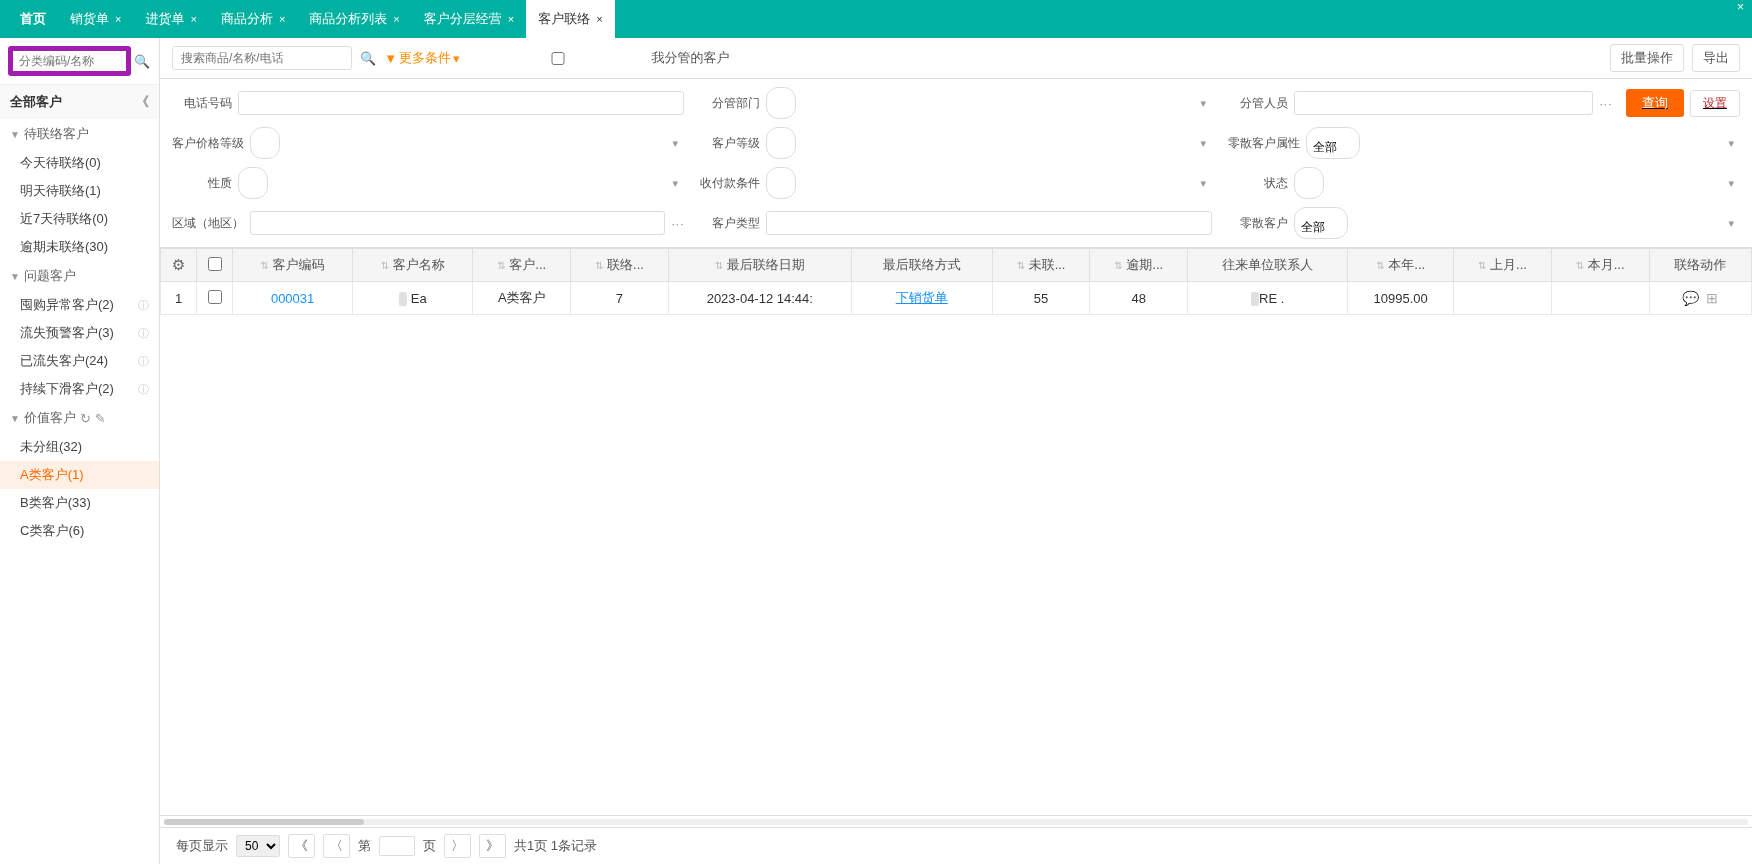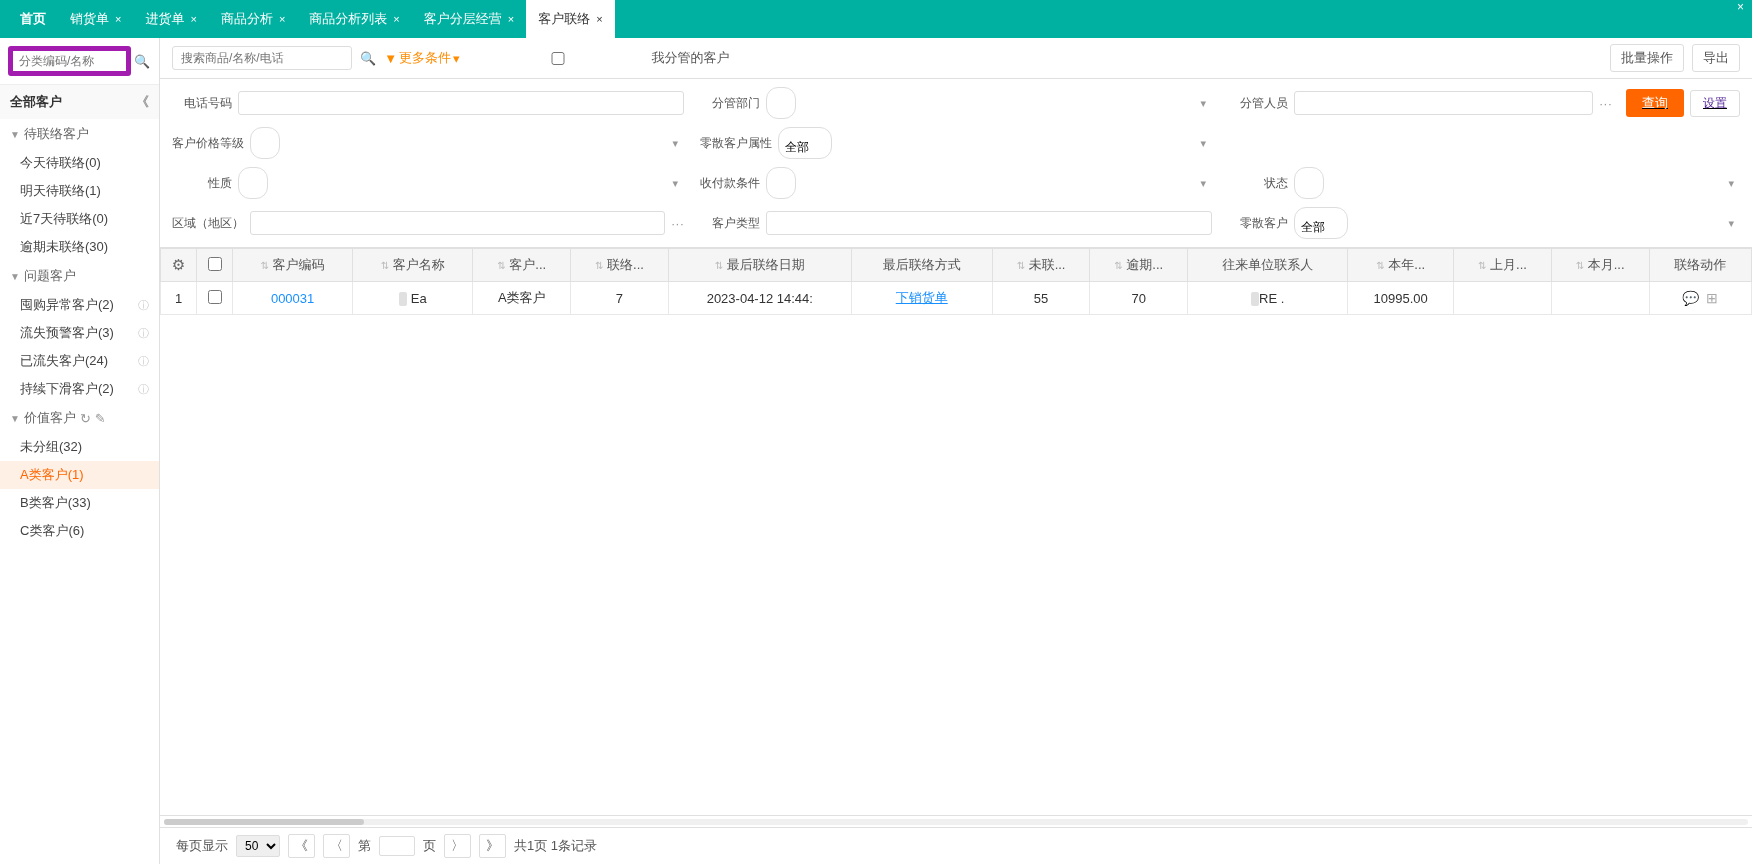--- a/index.html
+++ b/index.html
@@ -93,21 +93,21 @@
     .select-wrapper::after {
       content: '▾'; position: absolute; right: 6px; top: 50%; transform: translateY(-50%);
       color: #999; pointer-events: none; font-size: 11px;
     }
     .filter-actions { display: flex; align-items: center; gap: 6px; justify-content: flex-end; }
     .btn-query {
       background: #ff6600; color: #fff; border: none; padding: 5px 16px;
       border-radius: 3px; cursor: pointer; font-size: 13px;
     }
     .btn-setting {
-      background: #fff; color: #4c1d95; border: 1px solid #ddd; padding: 4px 12px;
+      background: #fff; color: #b91c1c; border: 1px solid #ddd; padding: 4px 12px;
       border-radius: 3px; cursor: pointer; font-size: 12px;
     }
     .filter-more-dots { color: #999; cursor: pointer; }
 
     
     .table-area { flex: 1; overflow: auto; background: #fff; }
     table { width: 100%; border-collapse: collapse; font-size: 12px; }
     thead tr { background: #f5f5f5; }
     th {
       border: 1px solid #e0e0e0; padding: 7px 8px; text-align: center;
@@ -291,20 +291,28 @@
           <div class="filter-actions" style="margin-left:8px;text-decoration:underline;">
             <button class="btn-query">查询</button>
             <button class="btn-setting">设置</button>
           </div>
         </div>
       </div>
 
       <div style="display:grid; grid-template-columns: 1fr 1fr 1fr; gap:8px 16px; margin-bottom:8px; align-items:center;">
         <div class="filter-row">
           <span class="filter-label">客户价格等级</span>
+          <div class="select-wrapper">
+            <select class="filter-select">
+              <option></option>
+            </select>
+          </div>
+        </div>
+        <div class="filter-row">
+          <span class="filter-label">客户等级</span>
           <div class="select-wrapper">
             <select class="filter-select">
               <option></option>
             </select>
           </div>
         </div>
         <div class="filter-row">
           <span class="filter-label">零散客户属性</span>
           <div class="select-wrapper">
             <select class="filter-select">
@@ -434,21 +442,21 @@
               <span style="background:#e0e0e0; color:#888; font-size:11px; padding:1px 4px; border-radius:2px; margin-right:4px;"></span>
               <span>Ea</span>
             </td>
             <td>A类客户</td>
             <td>7</td>
             <td>2023-04-12 14:44:</td>
             <td>
               <span class="link">下销货单</span>
             </td>
             <td>55</td>
-            <td>70</td>
+            <td>48</td>
             <td>
               <span style="background:#e0e0e0; color:#888; font-size:11px; padding:1px 4px; border-radius:2px;"></span>
               <span>RE .</span>
             </td>
             <td>10995.00</td>
             <td></td>
             <td></td>
             <td>
               <div class="action-icons">
                 <span class="action-icon" title="联络">💬</span>

